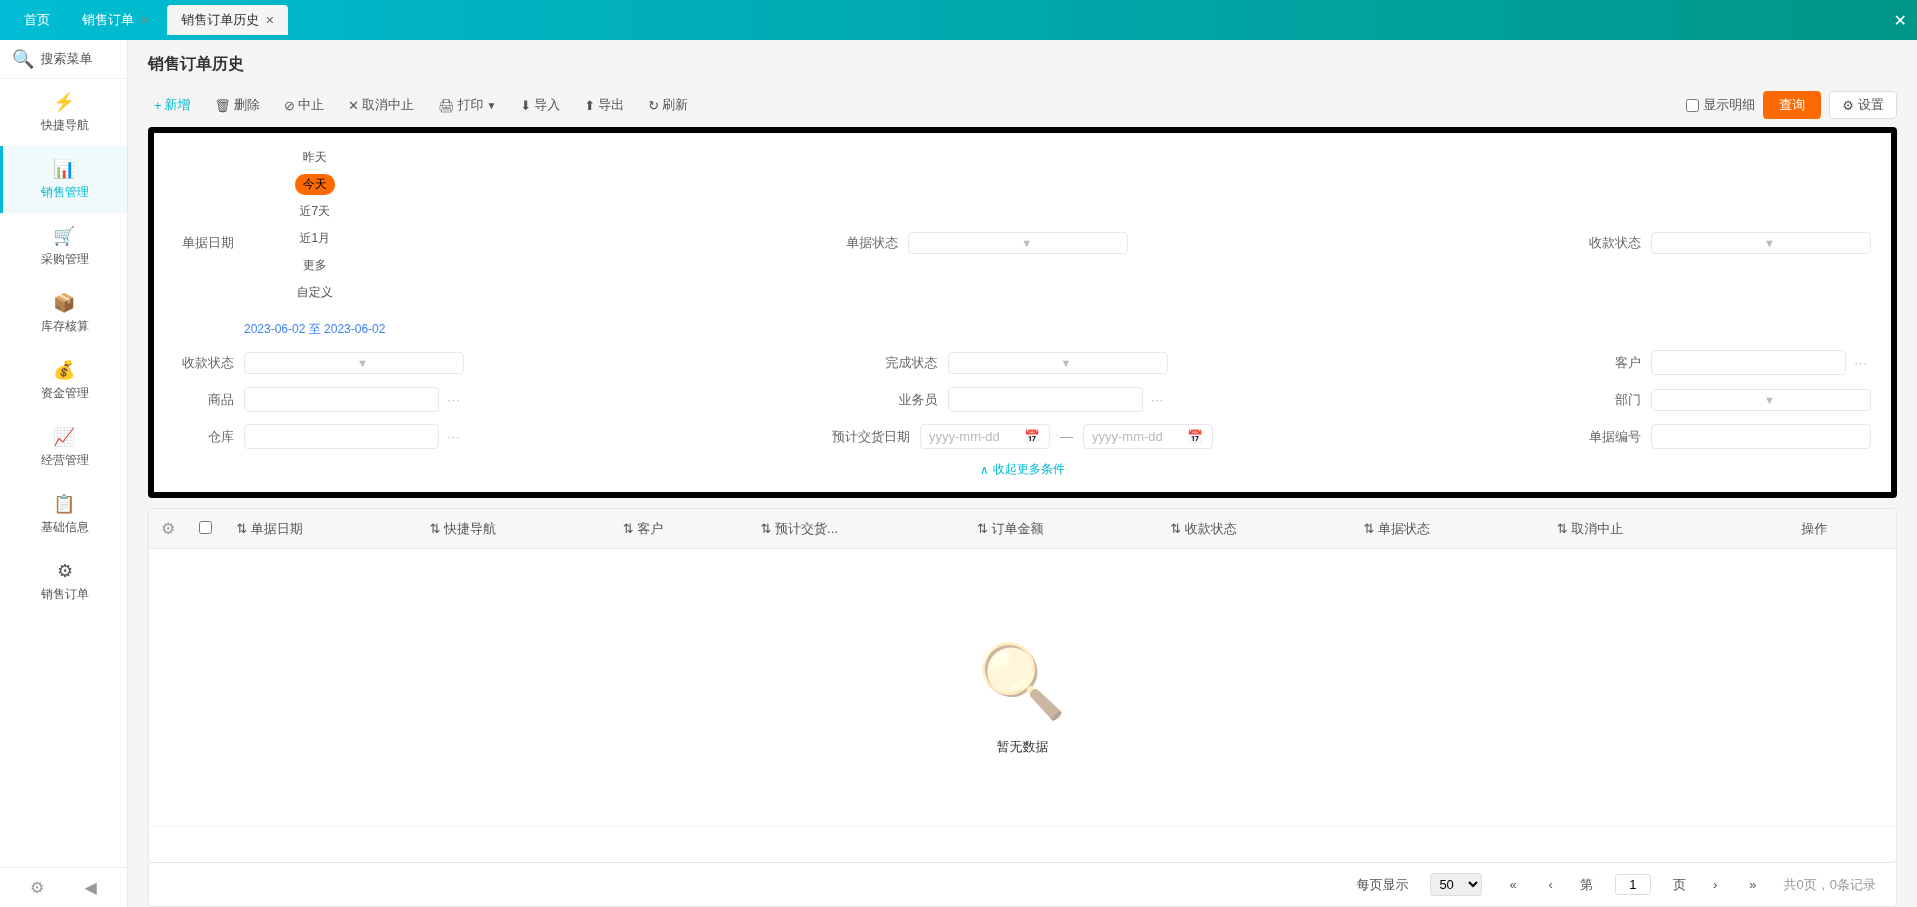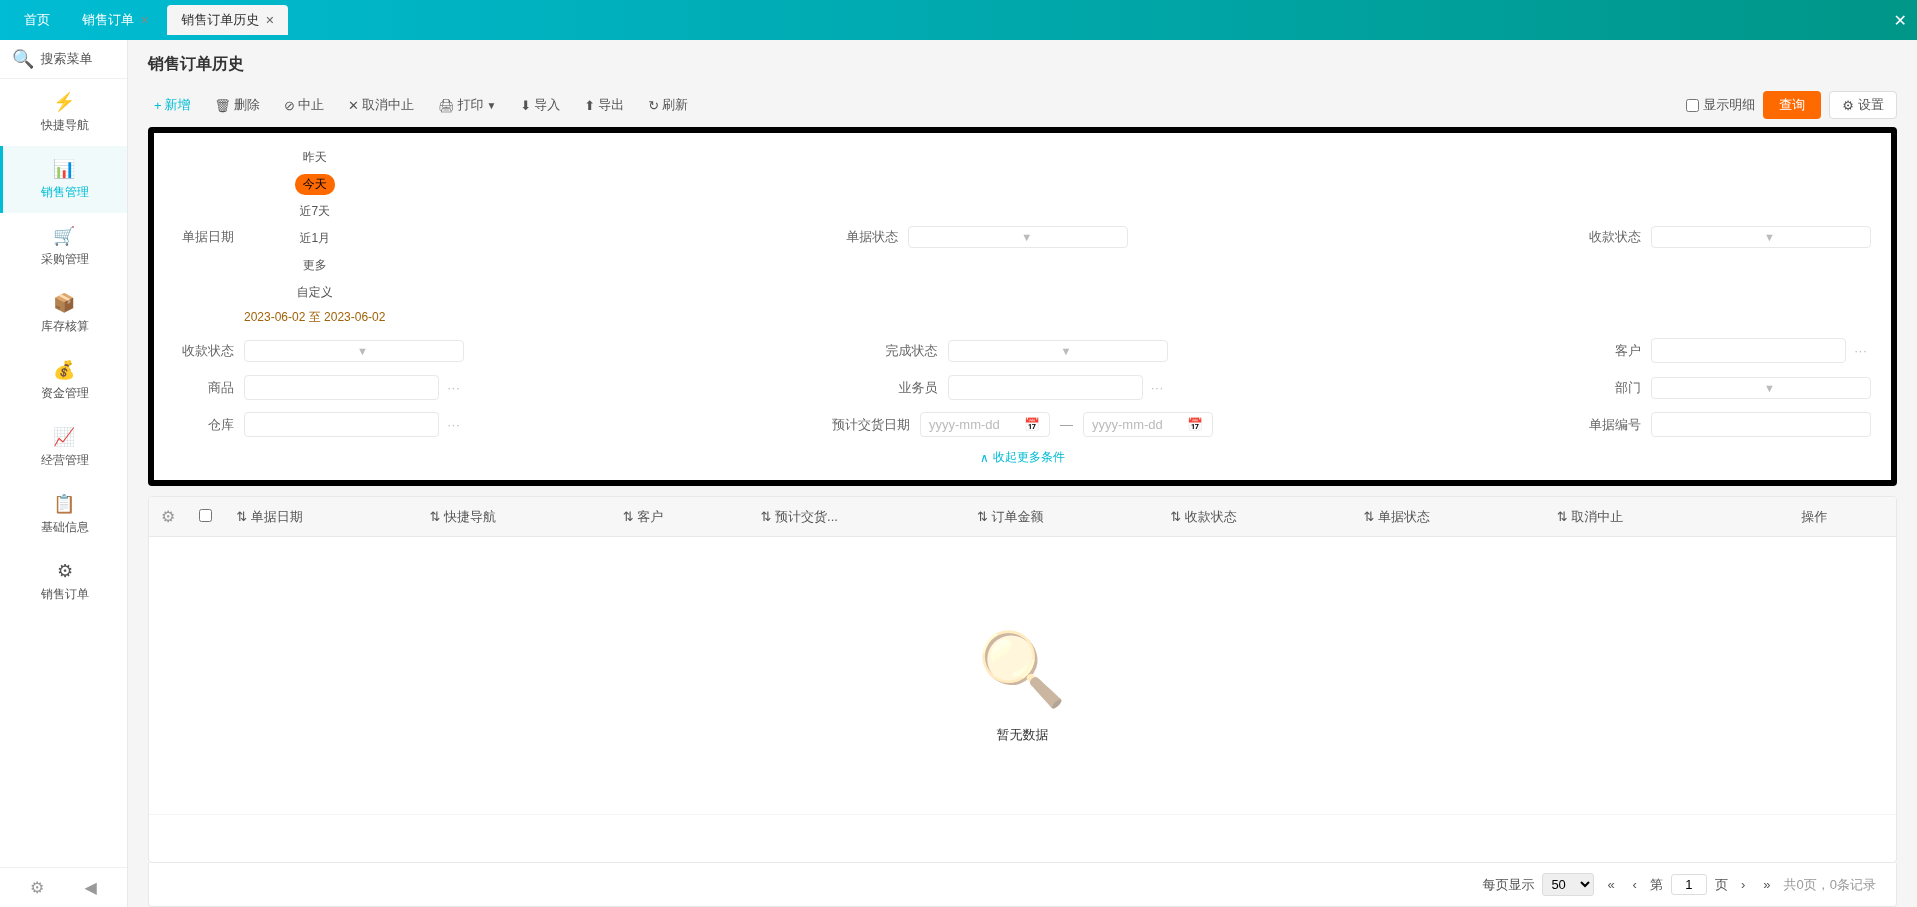--- a/index.html
+++ b/index.html
@@ -38,41 +38,41 @@
     .show-detail-label { font-size: 13px; color: #555; display: flex; align-items: center; gap: 4px; }
 
     
     .filter-area { background: #fff; margin: 0 20px 10px; border-radius: 4px; padding: 14px 20px; border: 6px solid #000000; }
     .filter-row { display: flex; align-items: center; gap: 10px; margin-bottom: 12px; flex-wrap: wrap; }
     .filter-row:last-child { margin-bottom: 0; }
     .filter-label { color: #666; font-size: 13px; min-width: 60px; text-align: right; flex-shrink: 0; }
     .filter-date-group { display: flex; align-items: center; gap: 6px; flex-wrap: wrap; flex-direction: column; }
     .date-btn { font-size: 12px; color: #555; cursor: pointer; padding: 2px 6px; border-radius: 3px; }
     .date-btn.active { background: #ff6a00; color: #000000; border-radius: 10px; padding: 2px 8px; }
-    .date-range { font-size: 12px; color: #a16207; }
+    .date-range { font-size: 12px; color: #3b82f6; margin-top: 12px; }
     .filter-select { display: flex; align-items: center; border: 1px solid #e8e8e8; border-radius: 4px; padding: 4px 8px; min-width: 180px; background: #fff; cursor: pointer; gap: 6px; }
     .filter-select span { flex: 1; color: #bbb; font-size: 13px; }
     .filter-select .arrow { color: #bbb; font-size: 11px; }
     .filter-input { border: 1px solid #e8e8e8; border-radius: 4px; padding: 4px 8px; min-width: 180px; background: #fff; font-size: 13px; color: #333; outline: none; }
     .filter-input::placeholder { color: #bbb; }
     .filter-dots { color: #bbb; cursor: pointer; padding: 0 4px; }
     .collapse-bar { display: flex; align-items: center; justify-content: center; gap: 4px; color: #00bcd4; font-size: 12px; cursor: pointer; margin-top: 4px; }
     .filter-date-input { border: 1px solid #e8e8e8; border-radius: 4px; padding: 4px 8px; width: 130px; background: #fff; font-size: 13px; color: #bbb; display: flex; align-items: center; gap: 4px; cursor: pointer; }
     .filter-date-sep { color: #999; padding: 0 4px; }
 
     
     .table-wrapper { background: #fff; margin: 0 20px; border-radius: 4px; border: 1px solid #e8e8e8; overflow: auto; flex: 1; }
     table { width: 100%; border-collapse: collapse; font-size: 13px; }
     thead tr { background: #f7f7f7; }
     th { padding: 10px 12px; text-align: left; font-weight: normal; color: #555; border-bottom: 1px solid #e8e8e8; white-space: nowrap; font-size: 13px; }
     td { padding: 10px 12px; border-bottom: 1px solid #f5f5f5; color: #333; }
     .empty-state { display: flex; flex-direction: column; align-items: center; justify-content: center; padding: 80px 0 60px; gap: 14px; }
 
     
-    .pagination { display: flex; align-items: center; justify-content: flex-end; padding: 10px 20px; background: #fff; border-top: 1px solid #e8e8e8; gap: 8px; font-size: 13px; color: #555; margin: 0 20px; border-radius: 0 0 4px 4px; border: 1px solid #e8e8e8; border-top: none; }
+    .pagination { display: flex; align-items: center; justify-content: flex-end; padding: 10px 20px; background: #fff; border-top: 1px solid #e8e8e8; gap: 22px; font-size: 13px; color: #555; margin: 0 20px; border-radius: 0 0 4px 4px; border: 1px solid #e8e8e8; border-top: none; }
     .page-size-select { border: 1px solid #ddd; border-radius: 3px; padding: 2px 4px; font-size: 13px; }
     .page-nav { color: #555; cursor: pointer; padding: 2px 5px; }
     .page-input { border: 1px solid #ddd; border-radius: 3px; width: 36px; text-align: center; padding: 2px; font-size: 13px; }
     .page-info { color: #999; }
 
     .checkbox-cell { width: 30px; text-align: center; }
     input[type="checkbox"] { cursor: pointer; }
 
     .settings-icon { color: #999; cursor: pointer; font-size: 16px; }
   </style>

